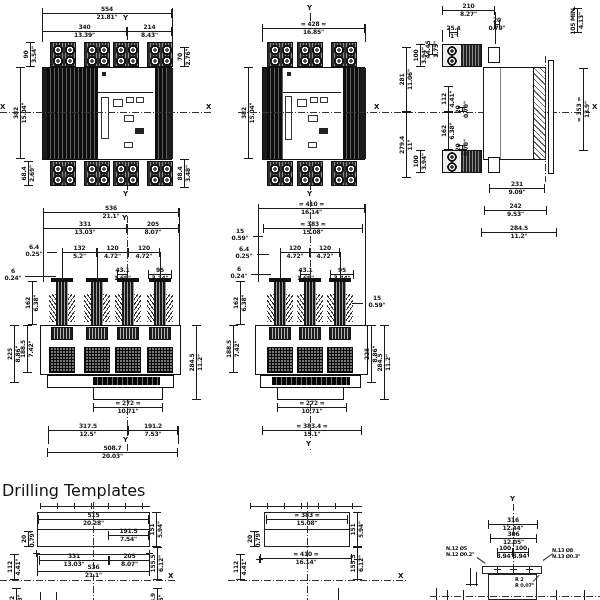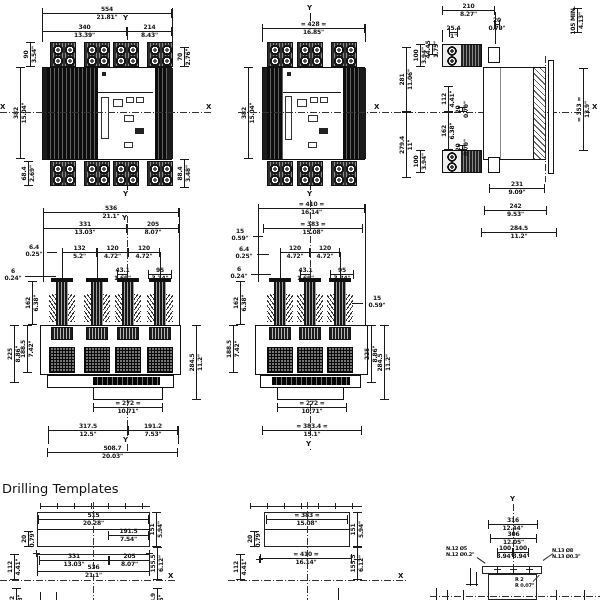--- a/index.html
+++ b/index.html
@@ -9,21 +9,21 @@
 .dim{position:absolute;height:16px;background:linear-gradient(#1a1a1a,#1a1a1a) 0 8px/100% 1px no-repeat;font-weight:bold;font-size:6px;line-height:1.1;letter-spacing:-0.2px;white-space:nowrap}
 .dim::before,.dim::after{content:"";position:absolute;top:4px;height:9px;width:1px;background:#1a1a1a}
 .dim::before{left:0}.dim::after{right:0}
 .dim .mm{position:absolute;left:-28px;right:-28px;bottom:8px;text-align:center}
 .dim .in{position:absolute;left:-28px;right:-28px;top:9px;text-align:center}
 .vdim{transform:rotate(-90deg);transform-origin:8px 8px}
 .lbl,.lbl2{position:absolute;font-weight:bold;font-size:6px;line-height:1.15;letter-spacing:-0.2px;text-align:center;white-space:nowrap}
 .lbl span,.lbl2 span{display:block}
 .lbl2{font-size:5px;text-align:left}
 .axlbl{position:absolute;font-weight:bold;font-size:7px}
-.h1{position:absolute;font-size:13px}
+.h1{position:absolute;font-size:16px}
 .hline{position:absolute;height:1px;background:#1a1a1a}
 .vline{position:absolute;width:1px;background:#1a1a1a}
 .axis{position:absolute;height:1px;background:repeating-linear-gradient(90deg,#333 0 7px,transparent 7px 9px,#333 9px 10px,transparent 10px 12px)}
 .axisv{position:absolute;width:1px;background:repeating-linear-gradient(180deg,#333 0 7px,transparent 7px 9px,#333 9px 10px,transparent 10px 12px)}
 
 .term{position:absolute;width:26px;height:25px;border:1px solid #111;background:
  radial-gradient(circle at 7px 7px,#444 1.5px,#f5f5f5 2px 3px,#161616 3.5px 5px,transparent 5.5px),
  radial-gradient(circle at 19px 7px,#444 1.5px,#f5f5f5 2px 3px,#161616 3.5px 5px,transparent 5.5px),
  radial-gradient(circle at 7px 18px,#444 1.5px,#f5f5f5 2px 3px,#161616 3.5px 5px,transparent 5.5px),
  radial-gradient(circle at 19px 18px,#444 1.5px,#f5f5f5 2px 3px,#161616 3.5px 5px,transparent 5.5px),

